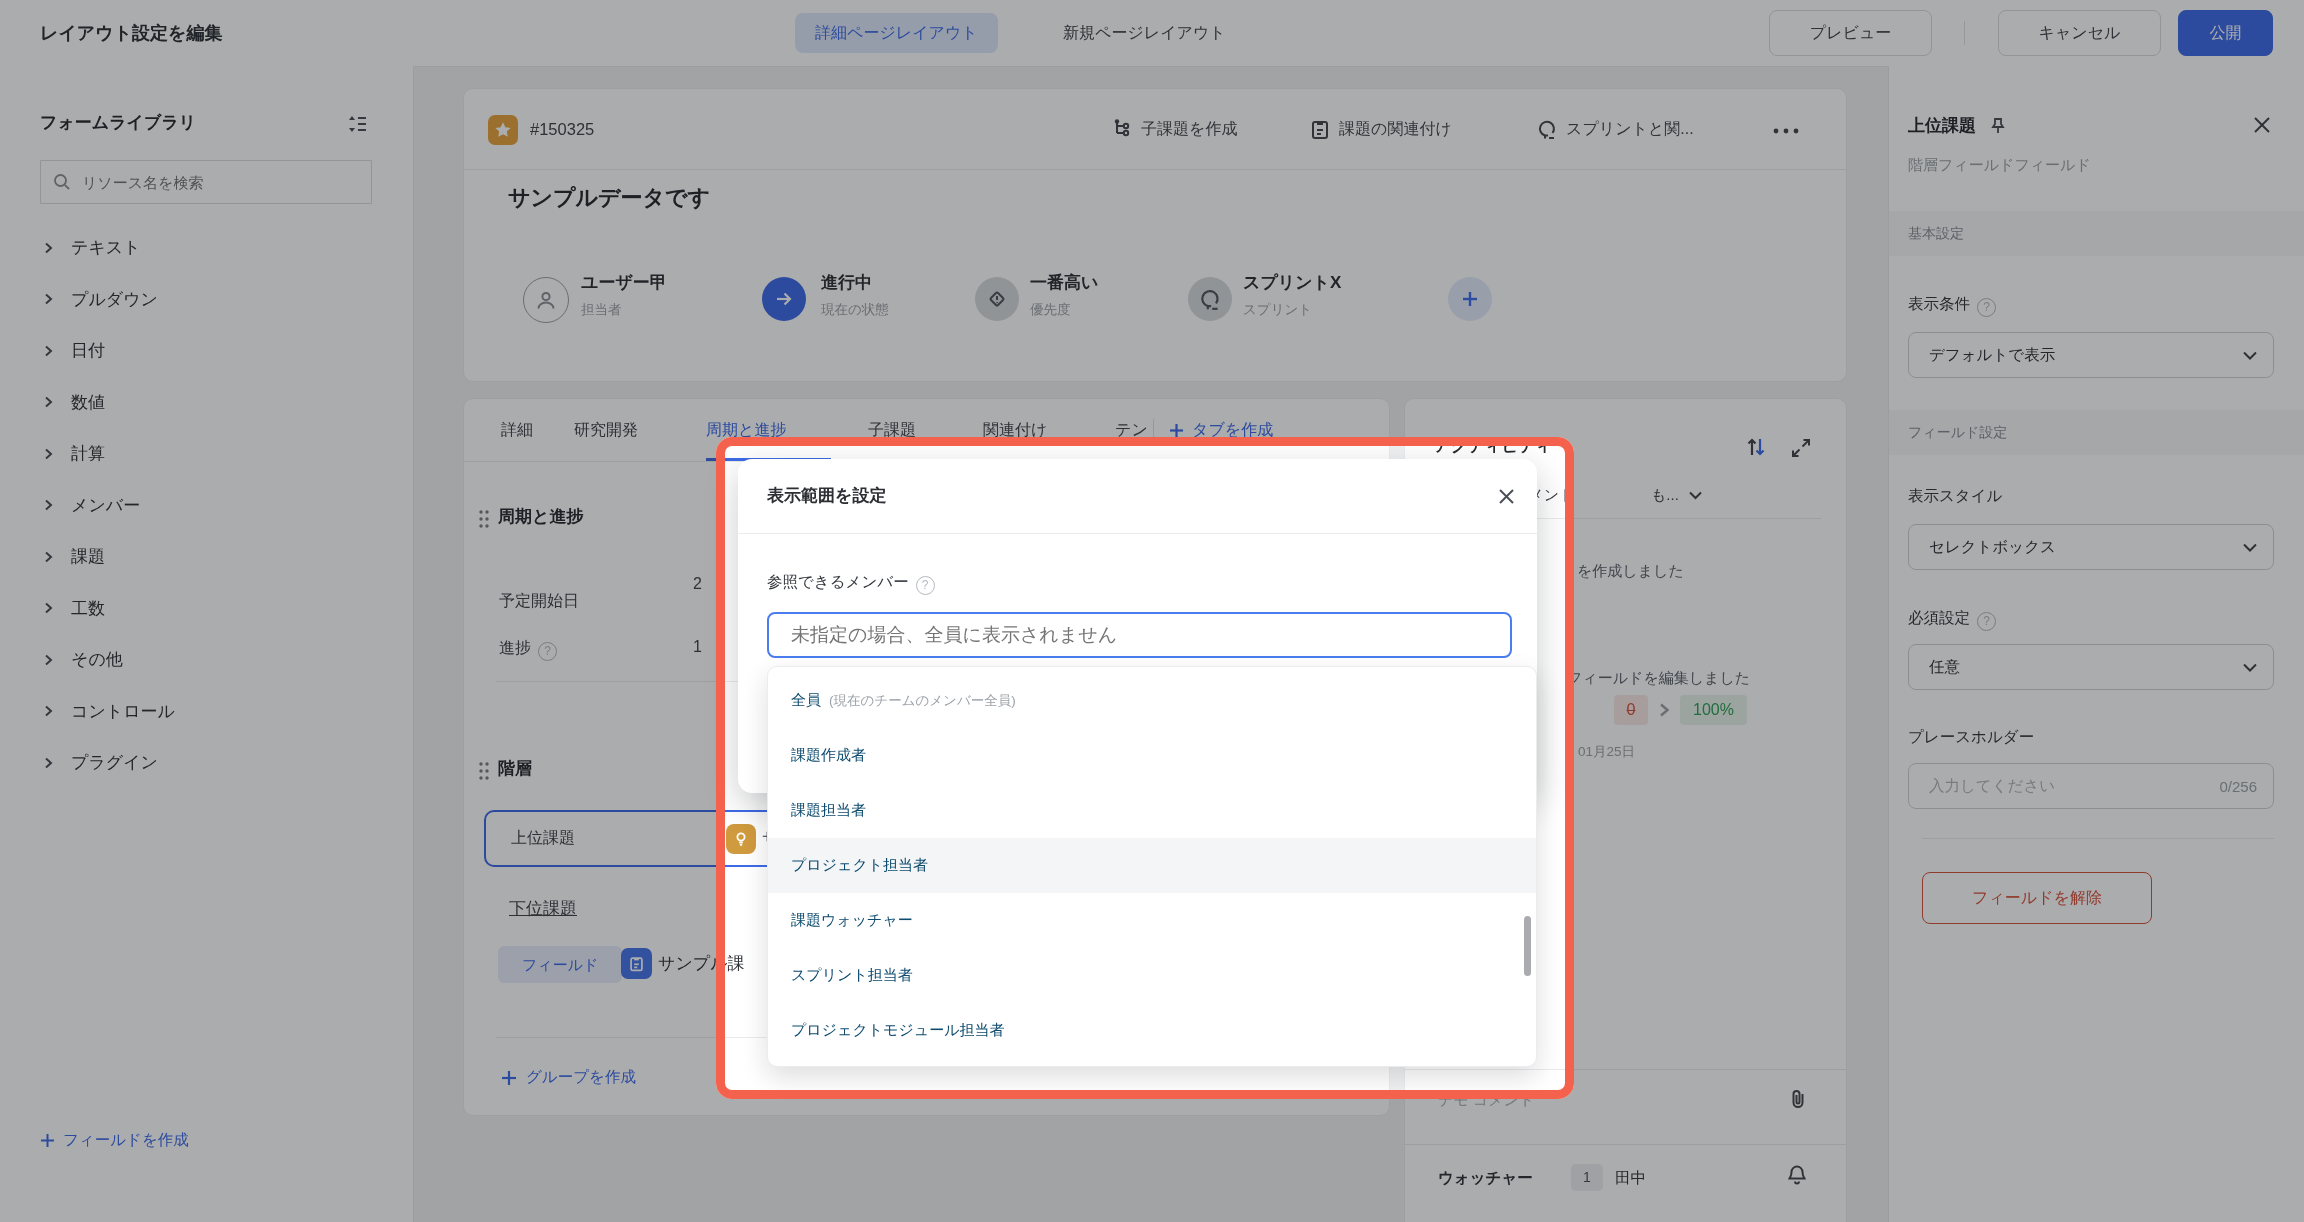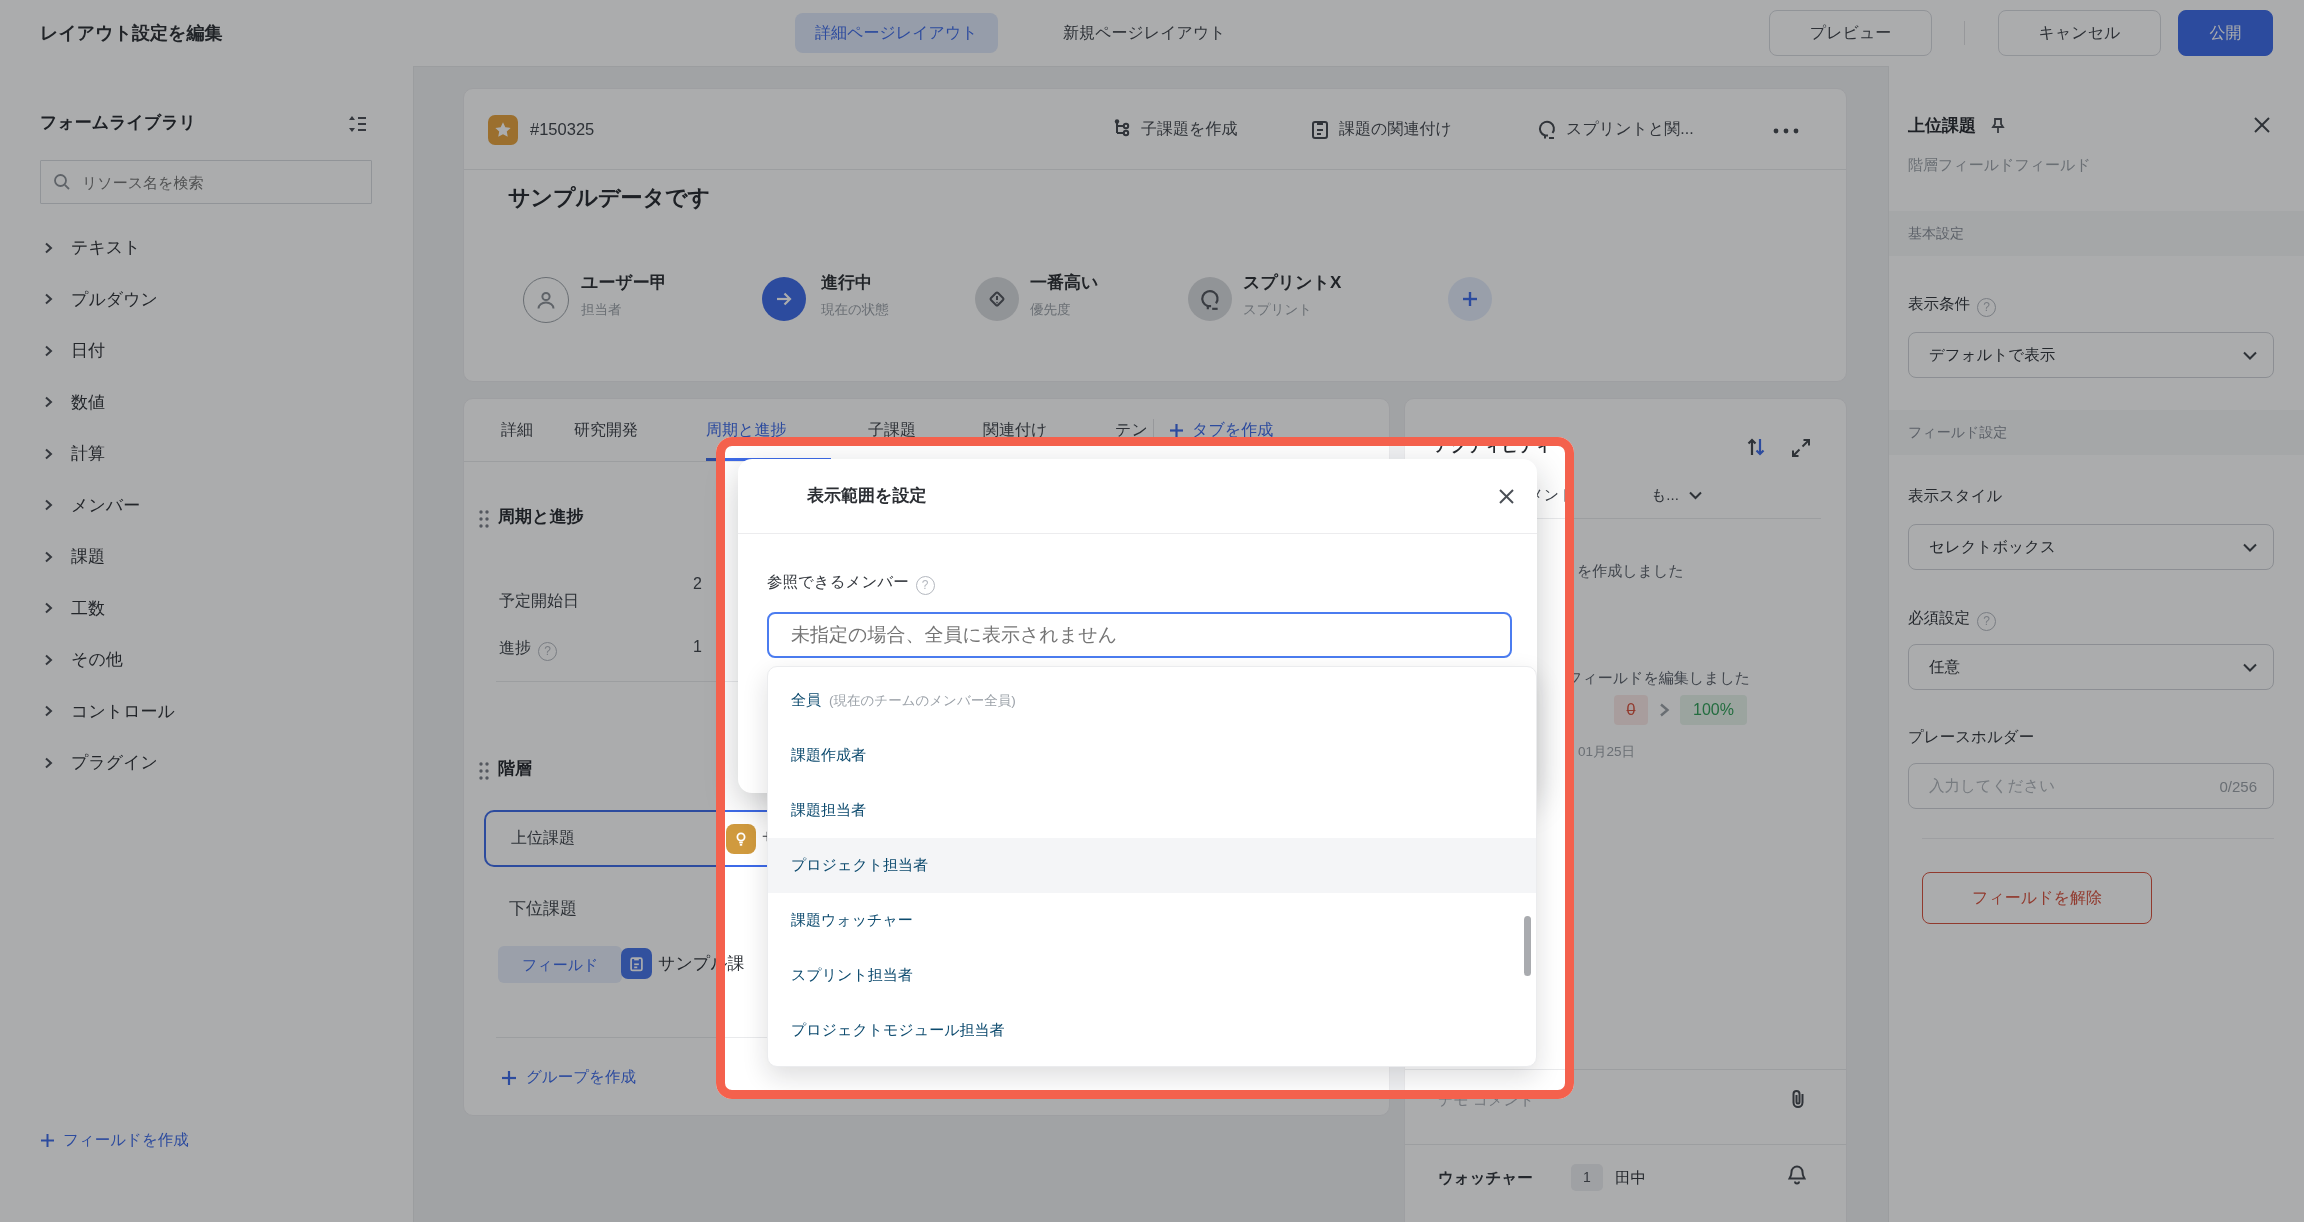--- a/index.html
+++ b/index.html
@@ -332,21 +332,21 @@
       <div class="ico" style="left:240px;top:12px;width:30px;height:30px;background:#d09a3e;border-radius:8px;">
         <svg width="16" height="16" viewBox="0 0 16 16" fill="none" stroke="#fff" stroke-width="1.8">
           <circle cx="8" cy="6" r="3.6"></circle>
             <line x1="6.2" y1="11.5" x2="9.8" y2="11.5"></line>
             <line x1="6.8" y1="13.8" x2="9.2" y2="13.8"></line>
         </svg>
       </div>
       <div class="abs" style="left:276px;top:15px;font-size:17px;color:#2f3339;">サ</div>
     </div>
 
-    <div class="flabel" style="left:45px;top:498px;font-size:17px;">下位課題</div>
+    <div class="flabel" style="left:45px;top:498px;font-size:17px;text-decoration:underline;">下位課題</div>
 
     <div class="abs" style="left:34px;top:547px;height:37px;line-height:37px;padding:0 24px;background:#e7edfa;color:#3d6ae8;border-radius:6px;font-size:15px;">フィールド</div>
     <div class="ico" style="left:157px;top:549px;width:31px;height:31px;background:#4673e8;border-radius:7px;">
       <svg width="17" height="17" viewBox="0 0 22 22" fill="none" stroke="#fff" stroke-width="2.2">
         <rect x="4" y="4" width="14" height="16" rx="2"></rect>
           <path d="M8 4 h6 v3 h-6 z" fill="#fff" stroke="none"></path>
           <path d="M8 12 h6"></path>
           <path d="M8 16 h4"></path>
       </svg>
     </div>
@@ -497,21 +497,21 @@
     </div>
 
     <div class="hairline" style="left:33px;top:772px;width:352px;background:#ececee;"></div>
 
     <div class="abs" style="left:33px;top:806px;width:230px;height:52px;line-height:50px;box-sizing:border-box;border:1.5px solid #d8503c;
                 border-radius:8px;color:#d8503c;font-size:16px;text-align:center;cursor:pointer;">フィールドを解除</div>
   </div>
 
   <div class="abs" style="left:738px;top:459px;width:799px;height:334px;background:#fff;border-radius:14px;
               box-shadow:0 12px 34px rgba(18,22,28,.22);z-index:30;">
-    <div class="abs" style="left:29px;top:25px;font-size:17px;font-weight:600;color:#2b2e33;margin-left:40px;">表示範囲を設定</div>
+    <div class="abs" style="left:29px;top:25px;font-size:17px;font-weight:600;color:#2b2e33;">表示範囲を設定</div>
     <div class="ico" style="left:757px;top:26px;width:22px;height:22px;">
       <svg width="17" height="17" viewBox="0 0 17 17" stroke="#4a4e55" stroke-width="2">
           <line x1="2" y1="2" x2="15" y2="15"></line>
           <line x1="15" y1="2" x2="2" y2="15"></line>
         </svg>
     </div>
     <div class="hairline" style="left:0;top:74px;width:799px;background:#ececee;"></div>
 
     <div class="plabel" style="left:29px;top:113px;">
       <span>参照できるメンバー</span><span class="qmark">?</span>

